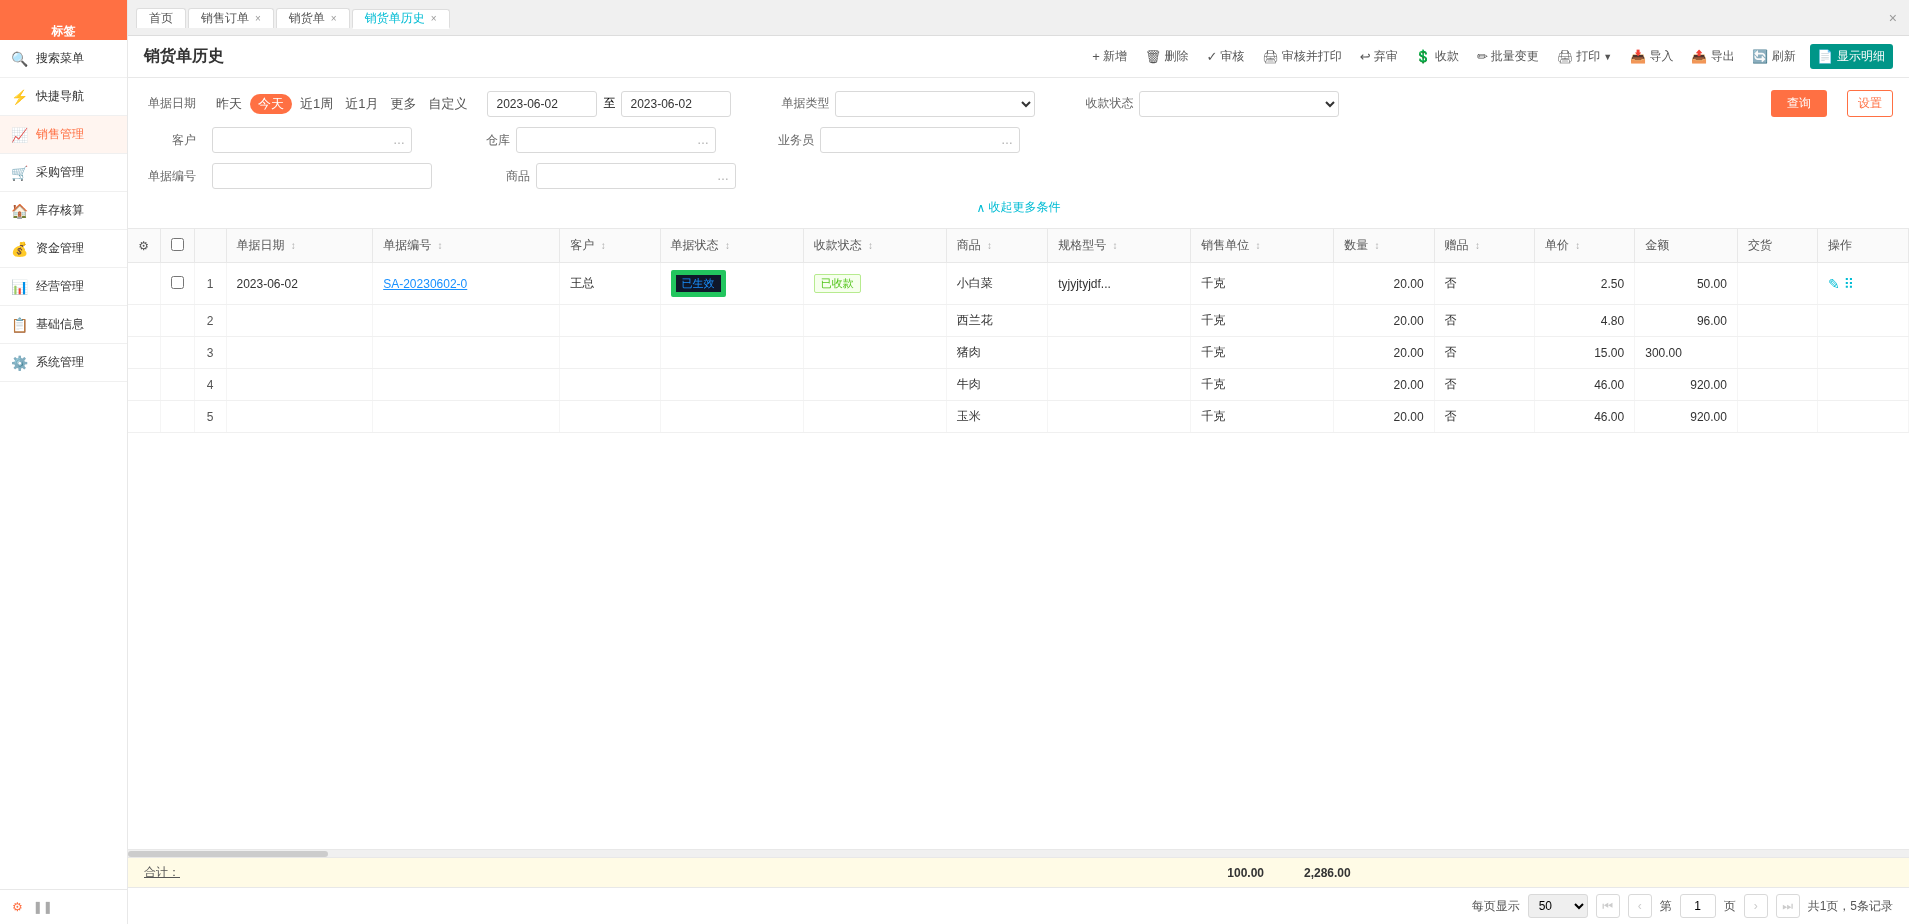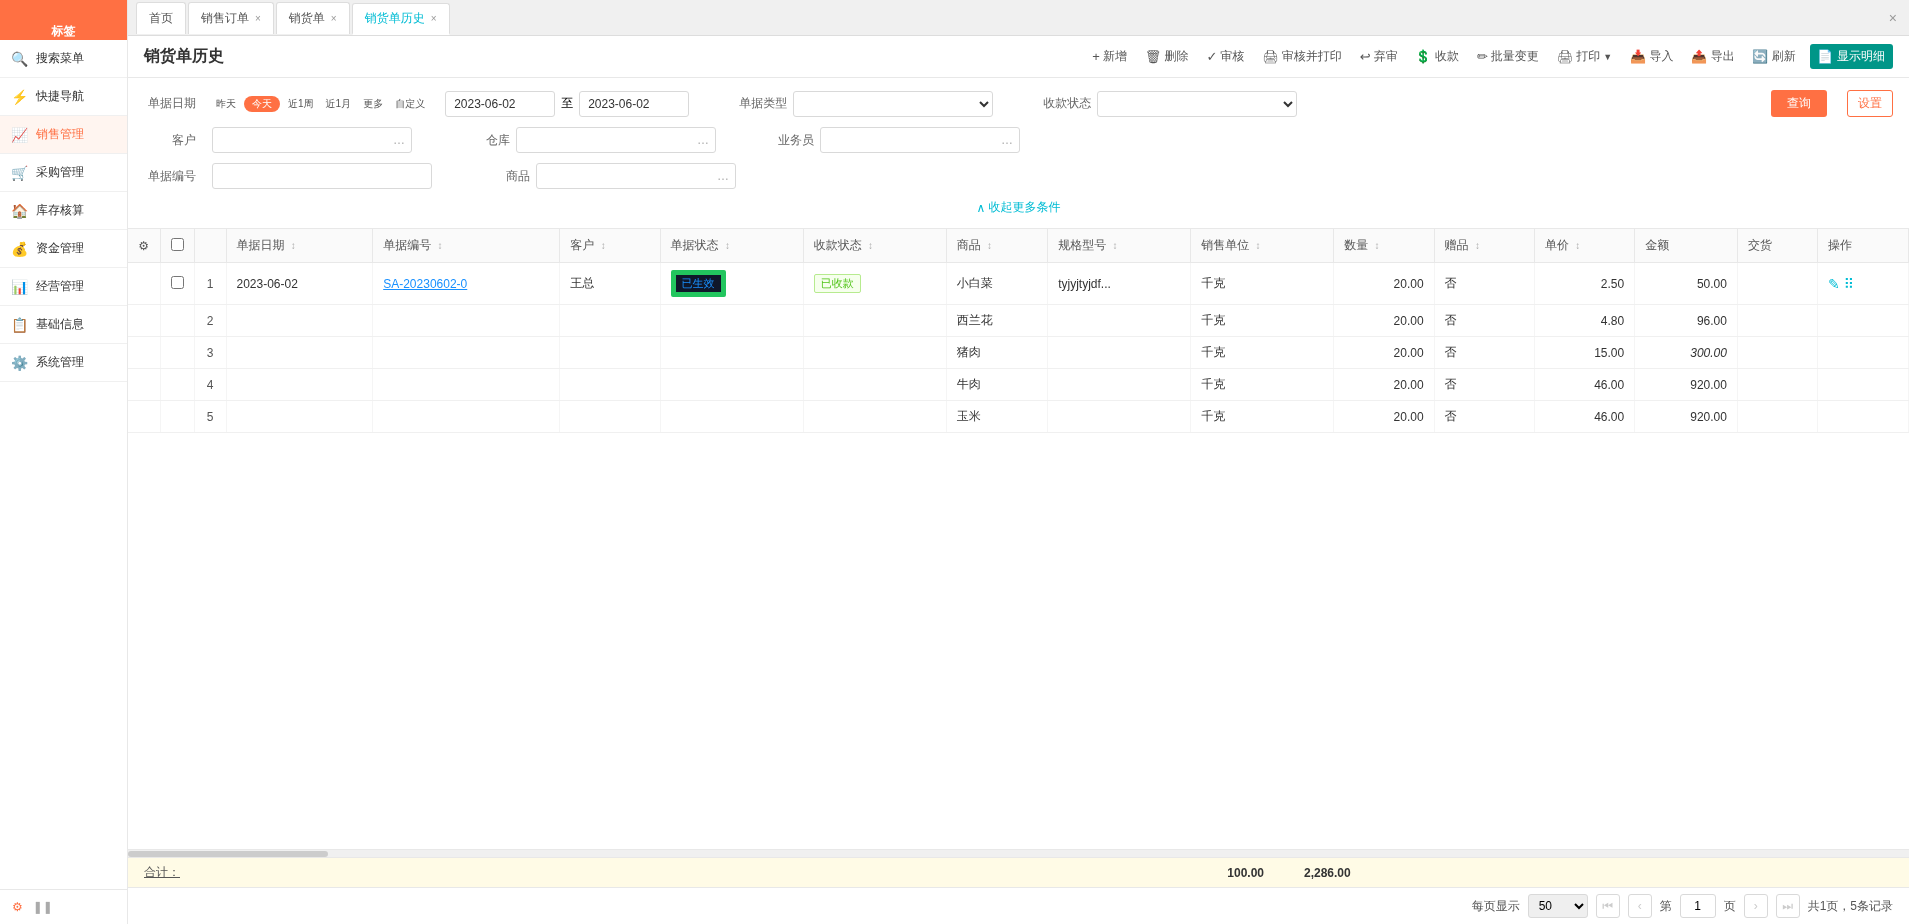--- a/index.html
+++ b/index.html
@@ -60,21 +60,21 @@
       border-bottom: 1px solid #ddd;
       height: 36px;
       padding: 0 8px;
       gap: 2px;
       flex-shrink: 0;
     }
     .tab {
       display: flex;
       align-items: center;
       padding: 0 12px;
-      height: 32px;
+      height: 20px;
       background: #fff;
       border: 1px solid #ddd;
       border-bottom: none;
       cursor: pointer;
       gap: 6px;
       border-radius: 3px 3px 0 0;
       color: #555;
       font-size: 12px;
       text-align: right;
     }
@@ -166,21 +166,21 @@
     }
     .date-shortcuts {
       display: flex;
       gap: 4px;
       align-items: center;
     }
     .date-shortcut {
       cursor: pointer;
       color: #555;
       padding: 1px 4px;
-      font-size: 10px;
+      font-size: 13px;
       border-radius: 2px;
     }
     .date-shortcut.active {
       background: #ff7043;
       color: #fff;
       border-radius: 10px;
       padding: 1px 8px;
     }
     .filter-ellipsis { color: #aaa; cursor: pointer; }
     .collapse-btn {
@@ -659,21 +659,21 @@
       <td></td>
       <td></td>
       <td></td>
       <td></td>
       <td>猪肉</td>
       <td></td>
       <td>千克</td>
       <td style="text-align:right;">20.00</td>
       <td>否</td>
       <td style="text-align:right;">15.00</td>
-      <td style="text-align:right;font-style:italic;">300.00</td>
+      <td style="">300.00</td>
       <td></td>
       <td>
         
       </td>
     </tr>
           <tr>
       <td class="gear-cell"></td>
       <td class="checkbox-cell">
         
       </td>

